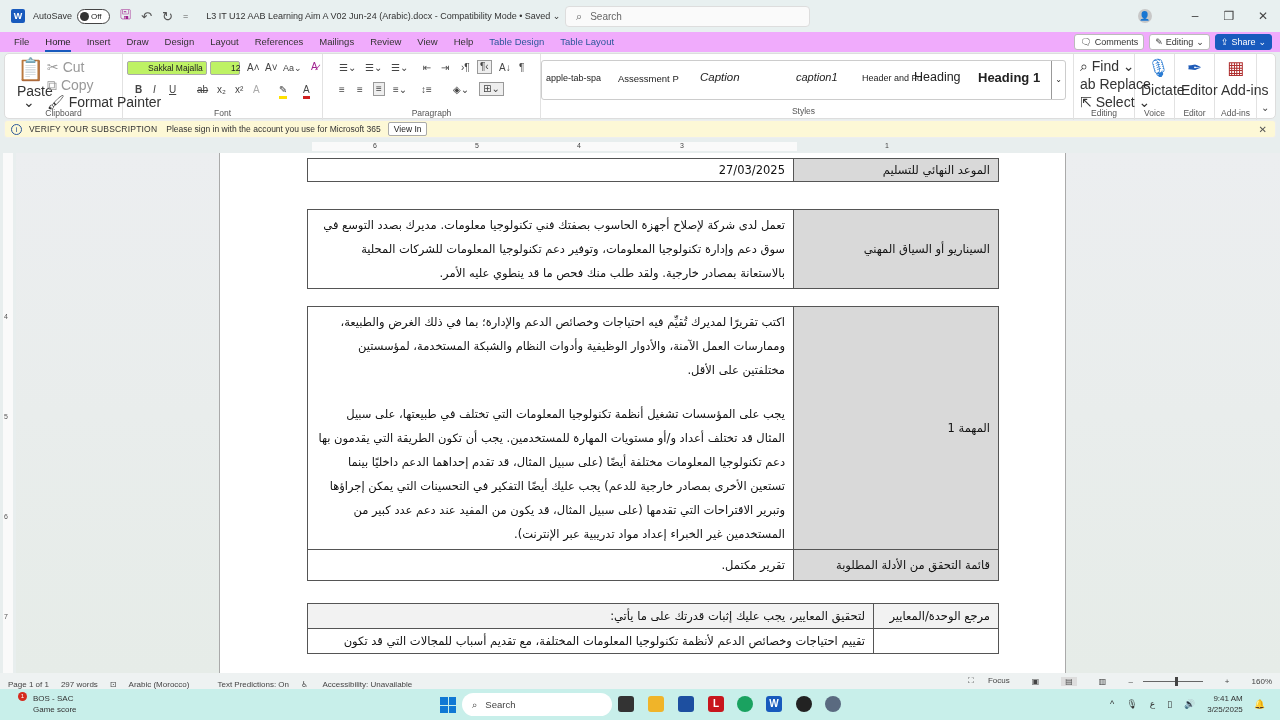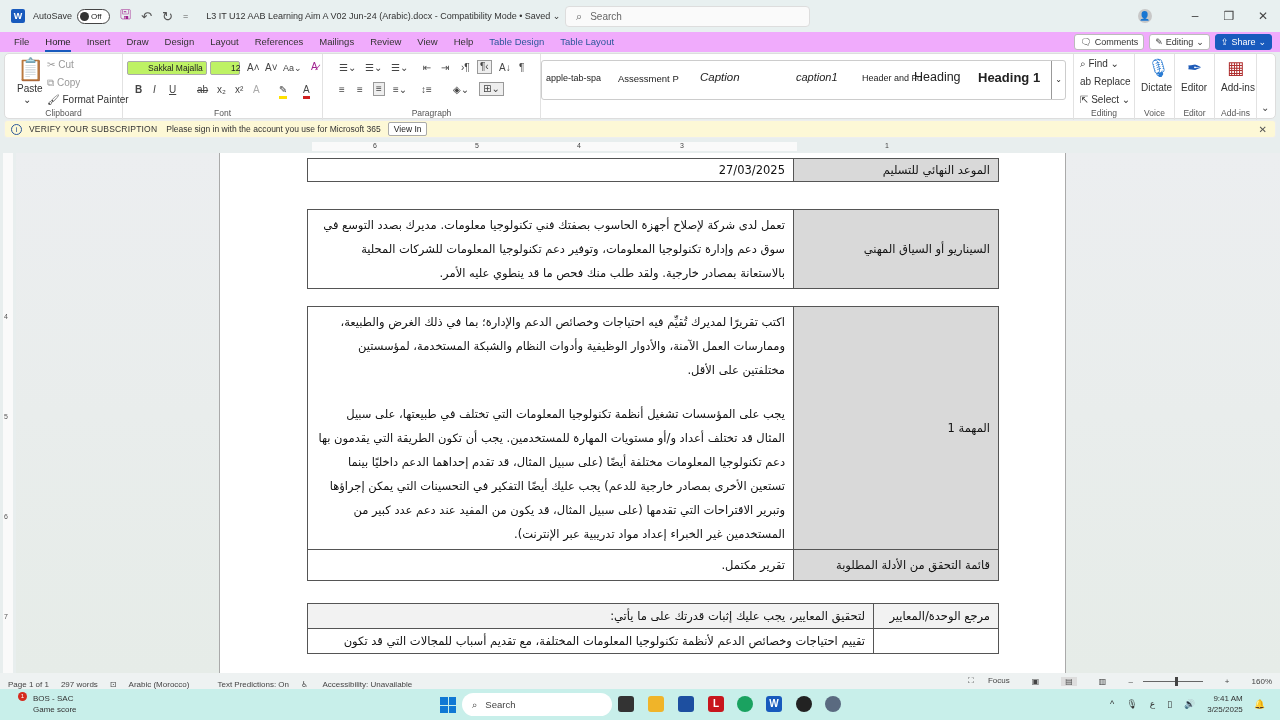--- a/index.html
+++ b/index.html
@@ -21,21 +21,21 @@
 .menu-item{padding:0 8px;font-size:9.5px;color:#333;height:20px;line-height:20px;position:relative}
 .menu-item.active{font-weight:normal;color:#222}
 .menu-item.active::after{content:"";position:absolute;left:8px;right:8px;bottom:0;height:2px;background:#185abd}
 .menu-item.ctx{color:#2b579a}
 .menu-right{position:absolute;right:8px;top:2px;display:flex;gap:5px}
 .mbtn{height:16px;border:1px solid #bbb;border-radius:3px;background:#fff;font-size:9px;display:flex;align-items:center;padding:0 5px;gap:3px;color:#333}
 .mbtn.share{background:#185abd;color:#fff;border-color:#185abd}
 .ribbon{position:absolute;left:4px;top:53px;width:1272px;height:66px;background:#fff;border:1px solid #ddd;border-radius:5px}
 .group{position:absolute;top:0;height:66px;border-right:1px solid #e2e2e2}
 .glabel{position:absolute;bottom:2px;left:0;right:0;text-align:center;font-size:8.5px;color:#555}
-.rtxt{position:absolute;font-size:10px;color:#333;white-space:nowrap}
+.rtxt{position:absolute;font-size:14px;color:#333;white-space:nowrap}
 .rtxt.dis{color:#999}
 .fontbox{position:absolute;height:14px;border:1px solid #aaa;border-radius:2px;font-size:8.5px;padding-left:20px;line-height:12px;color:#222;background:#bef264}
 .ricon{position:absolute;font-size:10px;color:#444;line-height:12px}
 .style-gallery{position:absolute;left:536px;top:6px;width:525px;height:40px;border:1px solid #ccc;border-radius:3px}
 .style-item{position:absolute;top:12px;white-space:nowrap;color:#222}
 .gal-scroll{position:absolute;right:0;top:0;width:14px;height:38px;border-left:1px solid #999;font-size:8px;text-align:center;line-height:38px}
 .notify{position:absolute;left:4px;top:120px;width:1272px;height:18px;background:#fdf8d6;border:1px solid #eee;border-radius:3px;display:flex;align-items:center;font-size:8.5px}
 .notify .info{margin-left:6px;width:11px;height:11px;border:1px solid #2b579a;border-radius:50%;color:#2b579a;font-size:8px;text-align:center;line-height:9px}
 .notify .ttl{margin-left:7px;color:#333;letter-spacing:.2px}
 .notify .msg{margin-left:9px;color:#333}
@@ -181,20 +181,21 @@
   <div class="style-gallery">
     <div class="style-item" style="left:4px;font-size:9px">apple-tab-spa</div>
     <div class="style-item" style="left:76px;font-size:9.5px">Assessment P</div>
     <div class="style-item" style="left:158px;font-size:11.5px;font-style:italic;top:10px">Caption</div>
     <div class="style-item" style="left:254px;font-size:11px;font-style:italic;top:10px">caption1</div>
     <div class="style-item" style="left:320px;font-size:9px">Header and Fo</div>
     <div class="style-item" style="left:372px;font-size:12.5px;top:9px">Heading</div>
     <div class="style-item" style="left:436px;font-size:13px;top:9px;font-weight:bold">Heading 1</div>
     <div class="gal-scroll">⌄</div>
   </div>
+  <div class="glabel" style="left:536px;width:525px;right:auto">Styles</div>
 
   <div class="group" style="left:1068px;width:62px;border-left:1px solid #e2e2e2">
     <div class="rtxt" style="left:6px;top:4px">⌕ <span>Find</span> ⌄</div>
     <div class="rtxt" style="left:6px;top:22px">ab <span>Replace</span></div>
     <div class="rtxt" style="left:6px;top:40px">⇱ <span>Select</span> ⌄</div>
     <div class="glabel">Editing</div>
   </div>
 
   <div class="group" style="left:1130px;width:40px">
     <div class="ricon" style="left:12px;top:4px;font-size:18px;color:#2b7cd3;line-height:20px">🎙</div>

